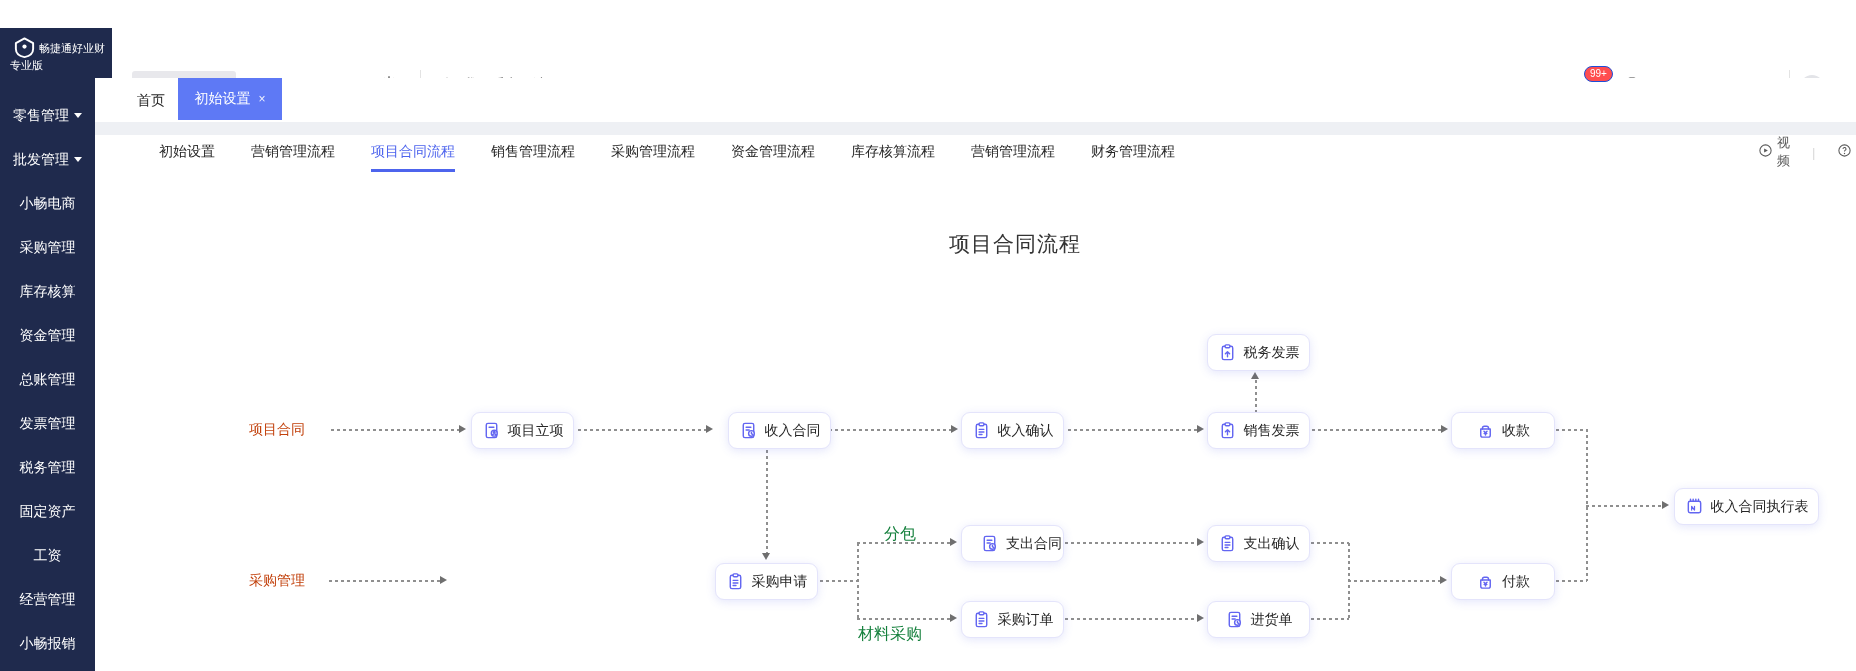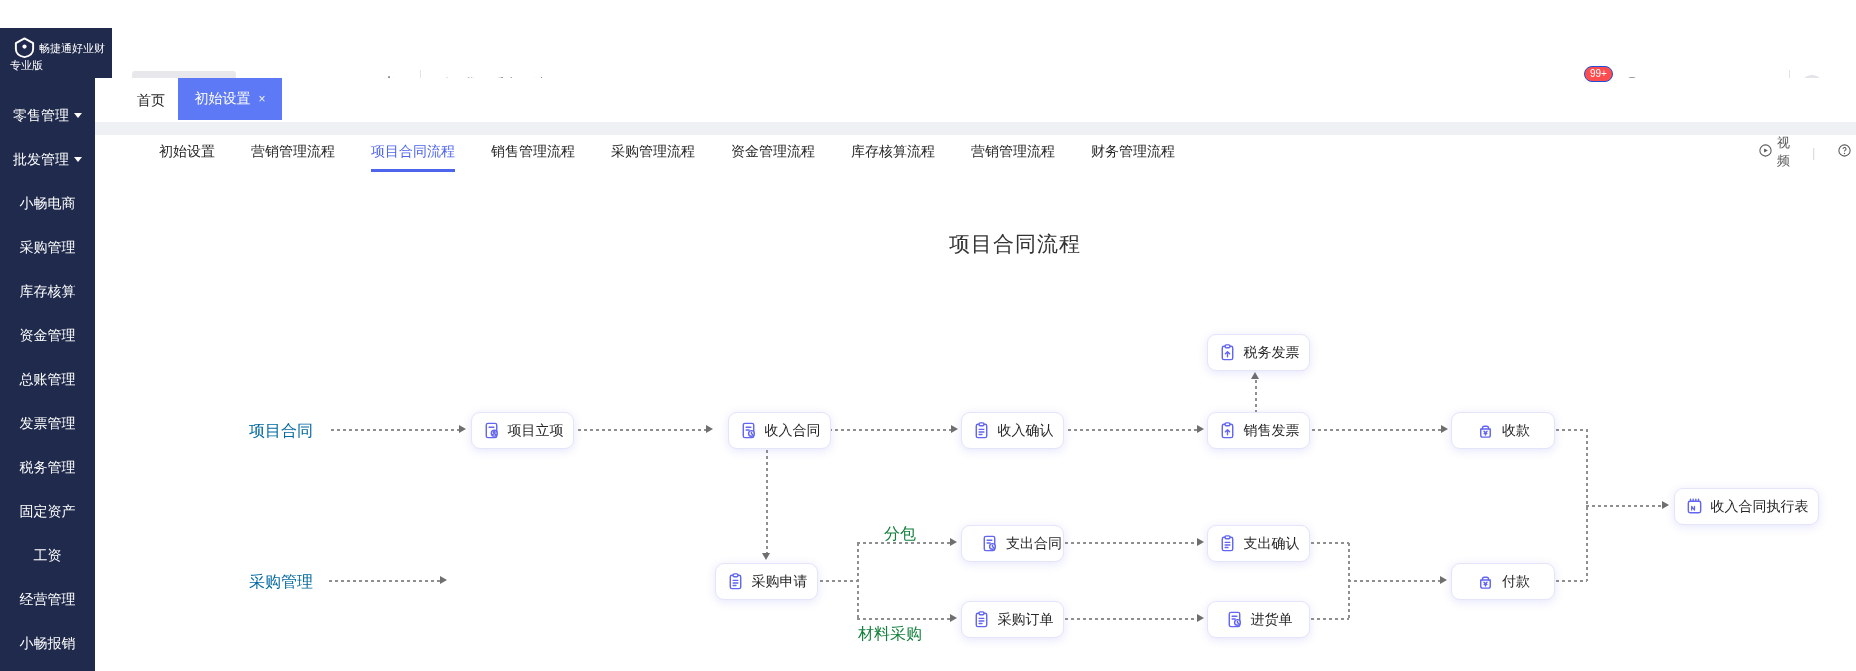--- a/index.html
+++ b/index.html
@@ -46,21 +46,21 @@
   
   #content{left:95px;top:135px;width:1761px;height:536px;background:#fff;}
   #ftabs{left:159px;top:135px;height:37px;display:flex;gap:36px;z-index:2;}
   .ftab{height:34px;line-height:32px;font-size:14px;color:#262626;cursor:pointer;border-bottom:3px solid transparent;white-space:nowrap;}
   .ftab.active{color:#4d64ed;border-bottom-color:#4d64ed;}
   #factions{left:1758px;top:135px;height:34px;display:flex;align-items:center;gap:20px;font-size:13px;color:#595959;}
   #factions .fa{display:flex;align-items:center;gap:4px;cursor:pointer;}
   #factions .fdiv{color:#d9d9d9;margin:0 2px;}
   
   #fc-title{left:930px;top:230px;width:170px;text-align:center;font-size:21px;color:#333;font-weight:500;letter-spacing:1px;}
-  .lane-label{font-size:16px;color:#0369a1;white-space:nowrap;z-index:2;}
+  .lane-label{font-size:14px;color:#c2410c;white-space:nowrap;z-index:2;}
   .edge-label{font-size:16px;color:#15803d;white-space:nowrap;z-index:2;}
   .node{position:absolute;height:37px;box-sizing:border-box;background:#fff;border:1px solid #e4e4fb;
         border-radius:9px;box-shadow:0 2px 10px rgba(86,98,230,.16);display:flex;align-items:center;
         justify-content:center;gap:7px;font-size:14px;color:#262626;white-space:nowrap;z-index:3;cursor:pointer;}
   .nicon{display:flex;align-items:center;}
   .edge-h{position:absolute;height:2px;background:repeating-linear-gradient(90deg,#8f8f8f 0 3px,transparent 3px 6px);}
   .edge-v{position:absolute;width:2px;background:repeating-linear-gradient(180deg,#8f8f8f 0 3px,transparent 3px 6px);}
   .ah{position:absolute;width:0;height:0;}
   .ah-r{border-top:4px solid transparent;border-bottom:4px solid transparent;border-left:7px solid #6f6f6f;}
   .ah-u{border-left:4px solid transparent;border-right:4px solid transparent;border-bottom:7px solid #6f6f6f;}

